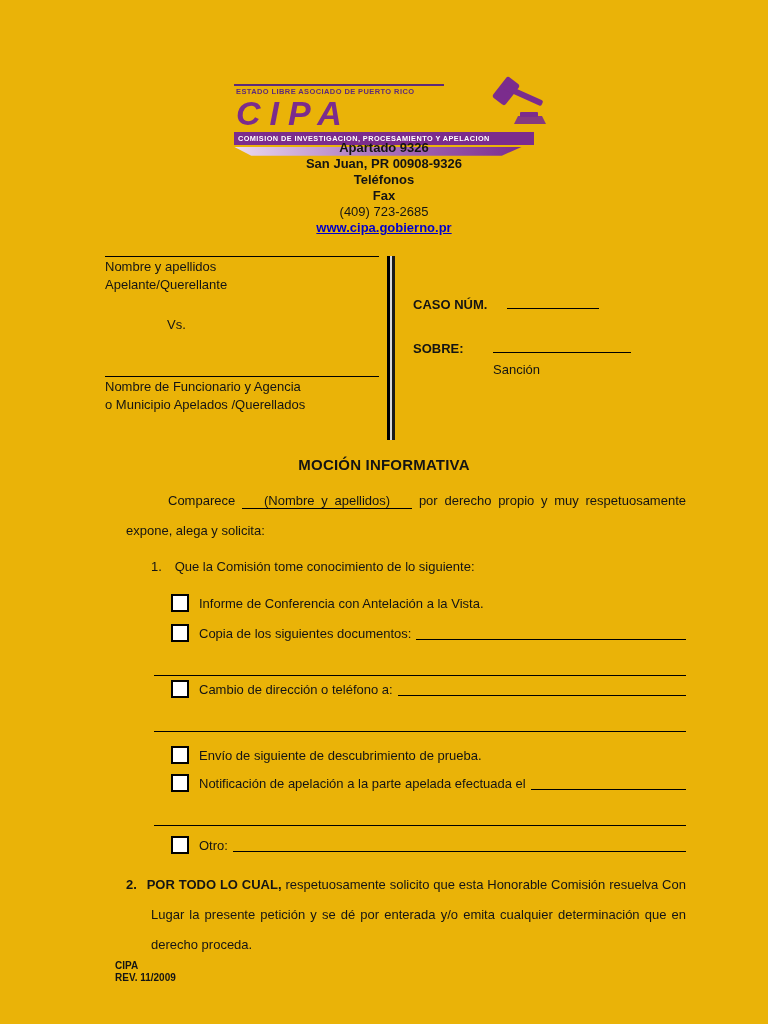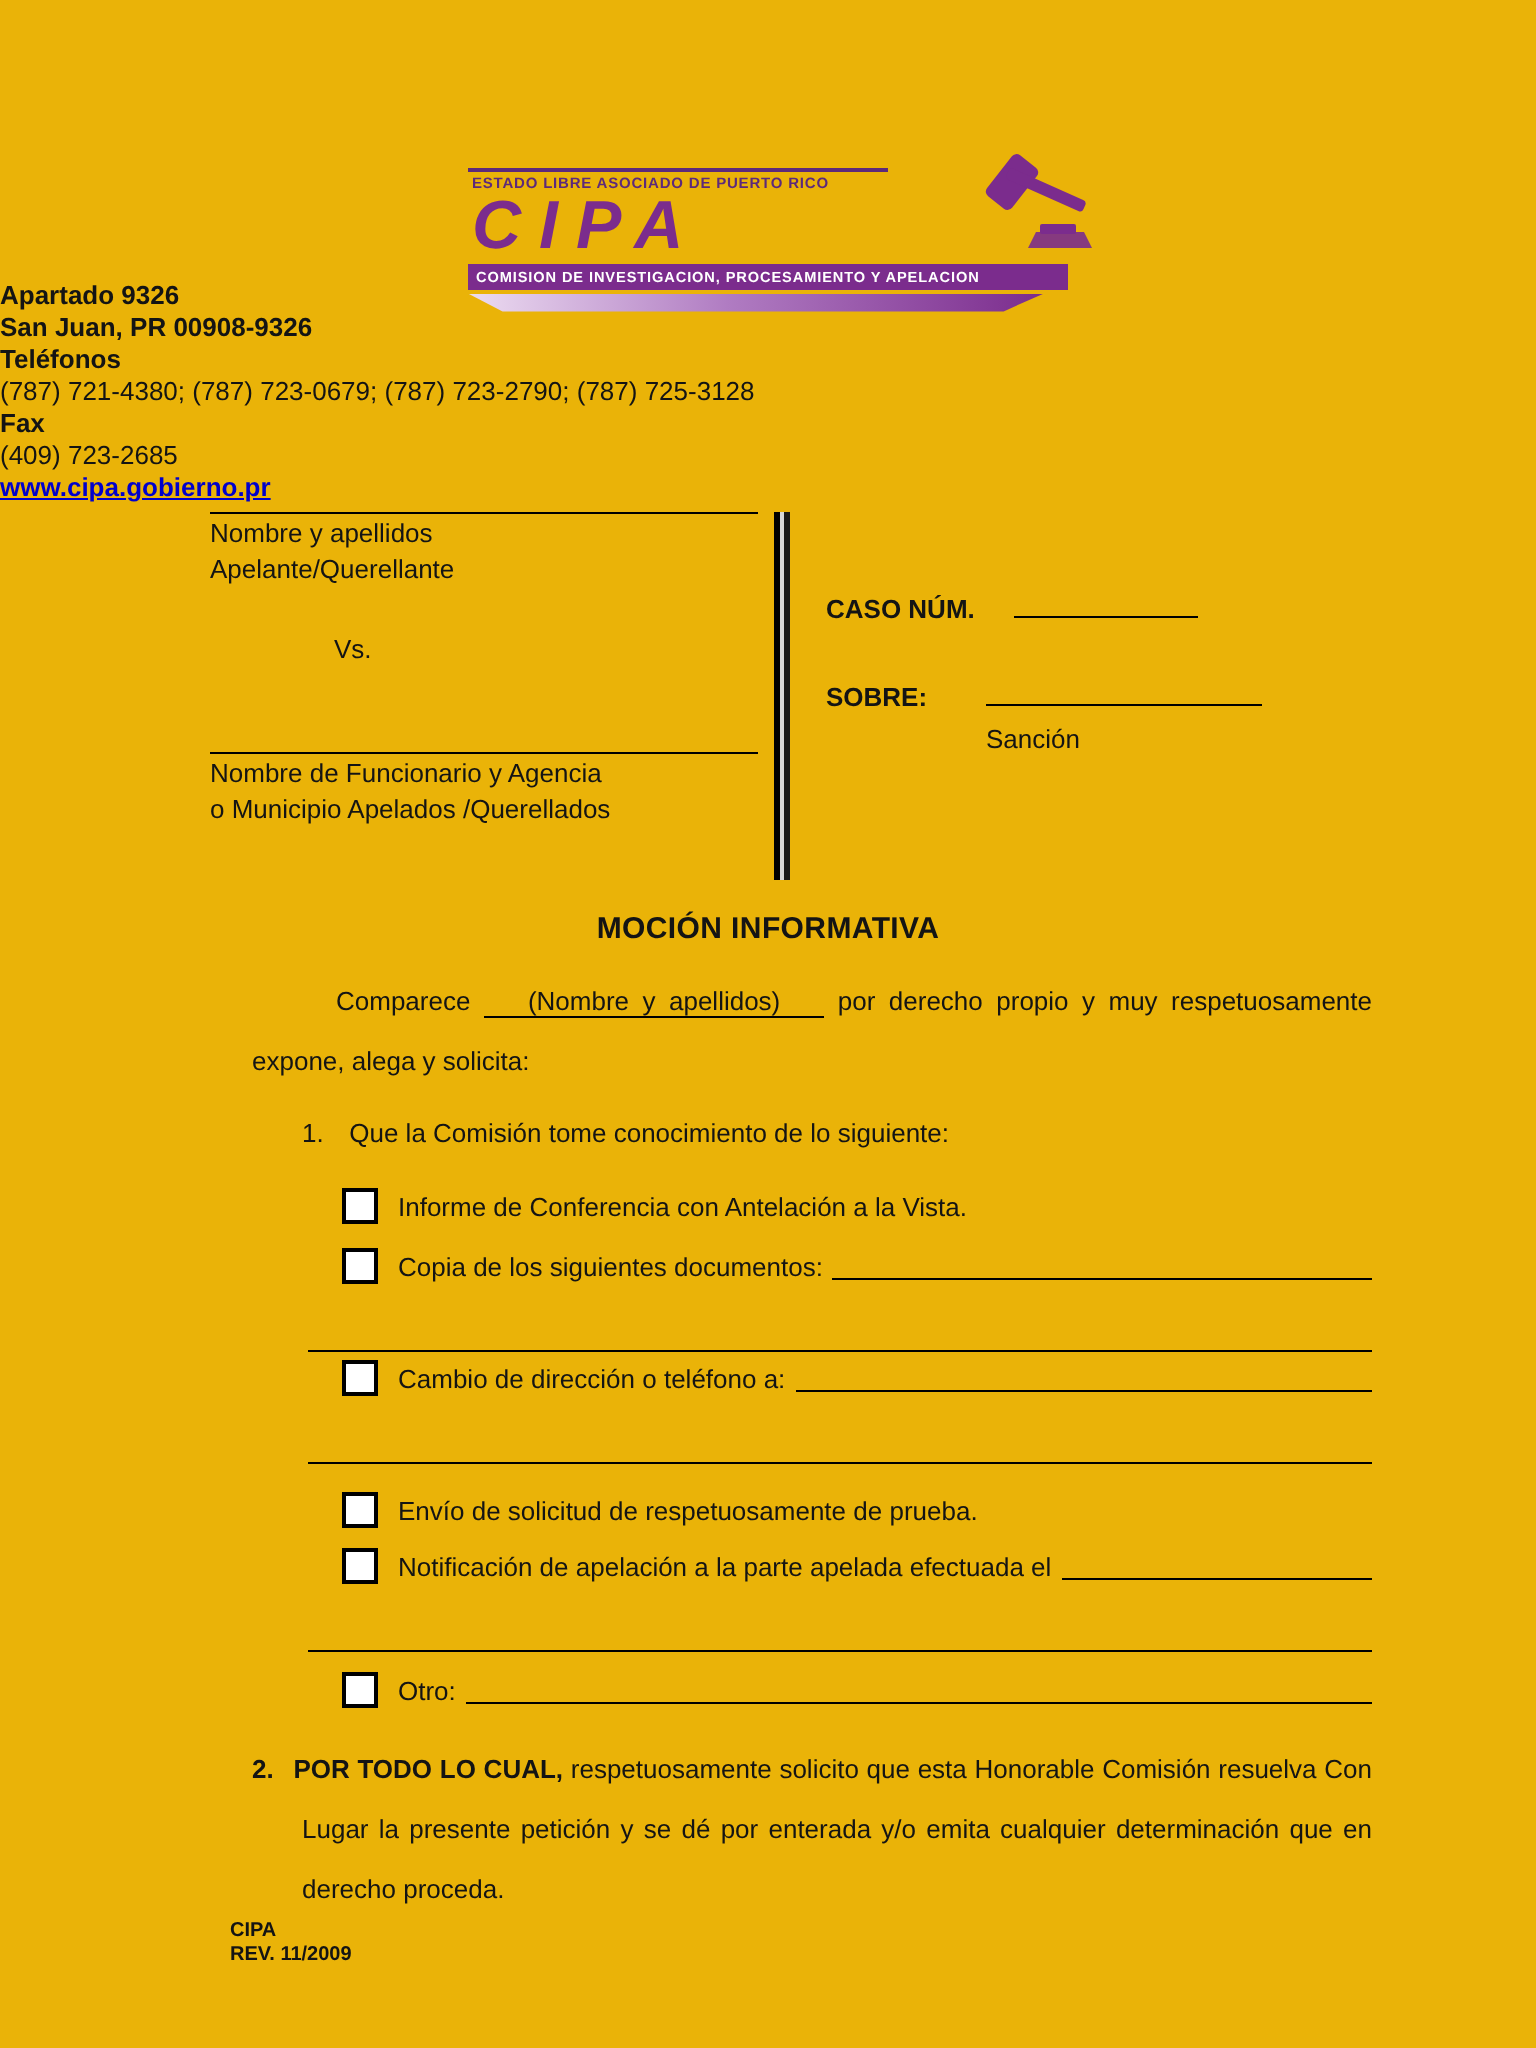--- a/index.html
+++ b/index.html
@@ -25,21 +25,21 @@
     letter-spacing:.45px; padding:2px 4px; width:100%;
   }
   .logo-swoosh {
     height:9px; margin-top:2px; width:96%;
     background:linear-gradient(to right,#ecdcf1 0%,#b07cc2 45%,#7b2c8d 100%);
     clip-path:polygon(0 0,100% 0,93% 100%,6% 100%);
   }
   .gavel { position:absolute; right:-18px; top:-8px; }
 
   
-  .letterhead { position:absolute; top:140px; left:0; width:100%; text-align:left; line-height:16px; }
+  .letterhead { position:absolute; top:140px; left:0; width:100%; text-align:center; line-height:16px; }
   .lh-bold { font-weight:bold; }
   .lh-link a { color:#0000cc; font-weight:bold; text-decoration:underline; }
 
   
   .caption { position:absolute; top:256px; left:105px; width:566px; display:flex; }
   .caption-left { width:274px; }
   .cap-rule { border-top:1.5px solid #000; height:0; }
   .cap-text { line-height:16px; padding-top:2px; }
   .vs { margin:24px 0 0 62px; }
   .cap-rule2 { margin-top:44px; border-top:1.5px solid #000; }
@@ -107,21 +107,20 @@
         <path d="M50 40 L74 40 L78 48 L46 48 Z" opacity="0.9"></path>
         <rect x="52" y="36" width="18" height="5" rx="1"></rect>
       </g>
     </svg>
   </div>
 
   <div class="letterhead">
     <div class="lh-bold">Apartado 9326</div>
     <div class="lh-bold">San Juan, PR  00908-9326</div>
     <div class="lh-bold">Teléfonos</div>
-    <div>(787) 721-4380; (787) 723-0679; (787) 723-2790; (787) 725-3128</div>
     <div class="lh-bold">Fax</div>
     <div>(409) 723-2685</div>
     <div class="lh-link"><a href="#">www.cipa.gobierno.pr</a></div>
   </div>
 
   <div class="caption">
     <div class="caption-left">
       <div class="cap-rule"></div>
       <div class="cap-text">Nombre y apellidos</div>
       <div class="cap-text">Apelante/Querellante</div>
@@ -173,21 +172,21 @@
 
     <div class="cb-row r3">
       <span class="checkbox"></span>
       <span class="cb-label">Cambio de dirección o teléfono a:</span>
       <span class="cb-line"></span>
     </div>
     <div class="full-line fl2"></div>
 
     <div class="cb-row r4">
       <span class="checkbox"></span>
-      <span class="cb-label">Envío de solicitud de respetuosamente de prueba.</span>
+      <span class="cb-label">Envío de siguiente de descubrimiento de prueba.</span>
     </div>
 
     <div class="cb-row r5">
       <span class="checkbox"></span>
       <span class="cb-label">Notificación de apelación a la parte apelada efectuada el</span>
       <span class="cb-line"></span>
     </div>
     <div class="full-line fl3"></div>
 
     <div class="cb-row r6">

